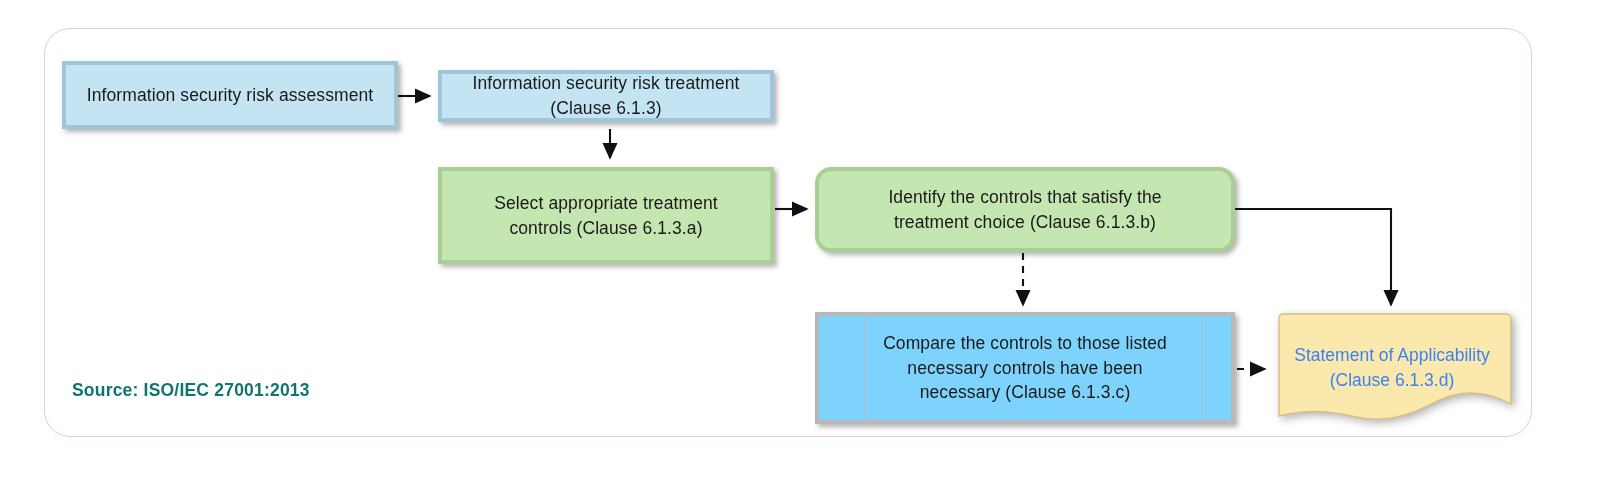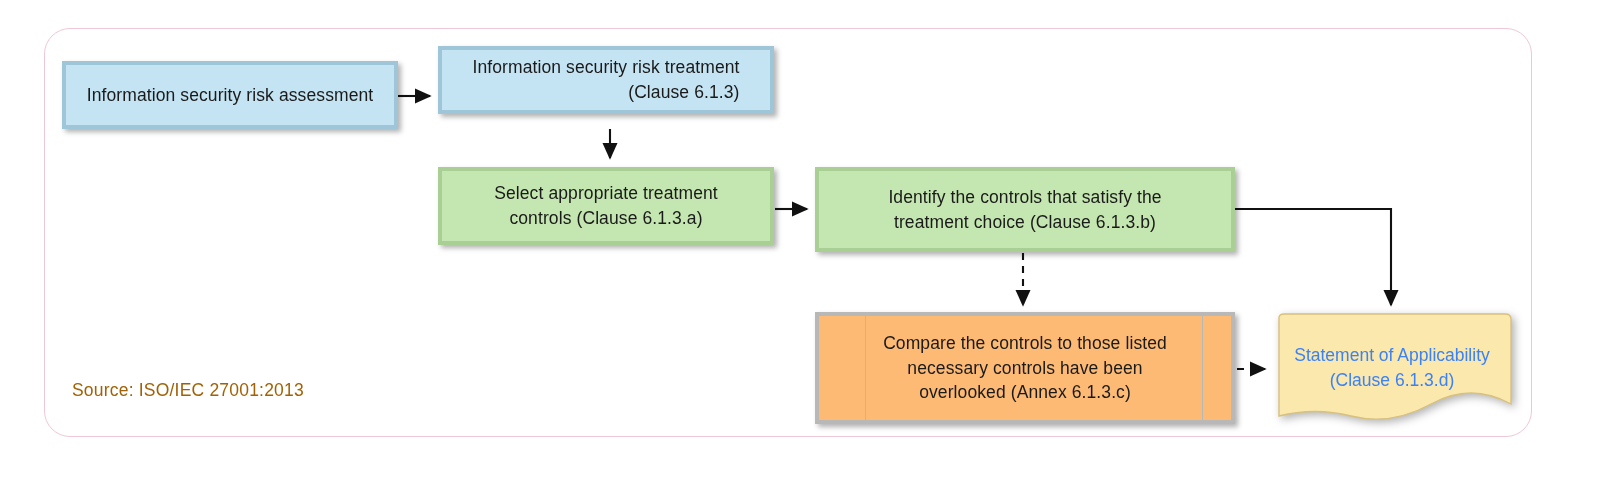--- a/index.html
+++ b/index.html
@@ -41,21 +41,21 @@
     font-size: 17.5px;
     line-height: 1.42;
     letter-spacing: 0.1px;
     padding: 4px 10px;
     border: 4px solid #a21caf;
     box-shadow: 3px 3px 5px rgba(0,0,0,0.30);
   }
   .node .txt { display: block; }
   .blue  { background: #c5e4f3; border-color: #9ec5d8; }
   .green { background: #c4e6b0; border-color: #a9cf95; }
-  .gray  { background: #fdba74; border-color: #b8b8b8; }
+  .gray  { background: #7dd3fc; border-color: #b8b8b8; }
 
   
   .gray .rule {
     position: absolute;
     top: 0;
     bottom: 0;
     width: 1px;
     background: #b8b8b8;
   }
   .gray .rule.left  { left: 46px; }
@@ -92,22 +92,22 @@
   }
   .wire { stroke: #111111; stroke-width: 2.1px; fill: none; }
   .wire.dashed { stroke-dasharray: 7 6; }
 
   
   .source {
     position: absolute;
     left: 72px;
     top: 380px;
     font-size: 17.5px;
-    font-weight: normal;
-    color: #a16207;
+    font-weight: bold;
+    color: #0f766e;
     letter-spacing: 0.2px;
   }
 </style>
 </head>
 <body>
 
 <div id="canvas">
 
   <div class="frame"></div>
 
@@ -130,48 +130,48 @@
 
     <path class="wire" d="M 1235 209 L 1391 209 L 1391 305" marker-end="url(#arrowhead)"></path>
   </svg>
 
   <div class="node blue" style="left:62px; top:61px; width:336px; height:68px;">
     <div>
       <span class="txt">Information security risk assessment</span>
     </div>
   </div>
 
-  <div class="node blue" style="left:438px; top:46px; width:336px; height:68px;text-align:right;">
+  <div class="node blue" style="left:438px; top:70px; width:336px; height:52px;">
     <div>
       <span class="txt">Information security risk treatment</span>
       <span class="txt">(Clause 6.1.3)</span>
     </div>
   </div>
 
-  <div class="node green" style="left:438px; top:167px; width:336px; height:78px;">
+  <div class="node green" style="left:438px; top:167px; width:336px; height:97px;">
     <div>
       <span class="txt">Select appropriate treatment</span>
       <span class="txt">controls (Clause 6.1.3.a)</span>
     </div>
   </div>
 
-  <div class="node green" style="left:815px; top:167px; width:420px; height:85px;">
+  <div class="node green" style="left:815px; top:167px; width:420px; height:85px;border-radius:16px;">
     <div>
       <span class="txt">Identify the controls that satisfy the</span>
       <span class="txt">treatment choice (Clause 6.1.3.b)</span>
     </div>
   </div>
 
   <div class="node gray" style="left:815px; top:312px; width:420px; height:112px; position:absolute;">
     <div class="rule left"></div>
     <div class="rule right"></div>
     <div style="position:relative; z-index:2;">
       <span class="txt">Compare the controls to those listed</span>
       <span class="txt">necessary controls have been</span>
-      <span class="txt">overlooked (Annex 6.1.3.c)</span>
+      <span class="txt">necessary (Clause 6.1.3.c)</span>
     </div>
   </div>
 
   <div class="doc">
     <svg viewBox="0 0 242 112" preserveAspectRatio="none">
       <path d="M 8 6
                Q 8 2 13 2
                L 234 2
                Q 240 2 240 7
                L 240 92

